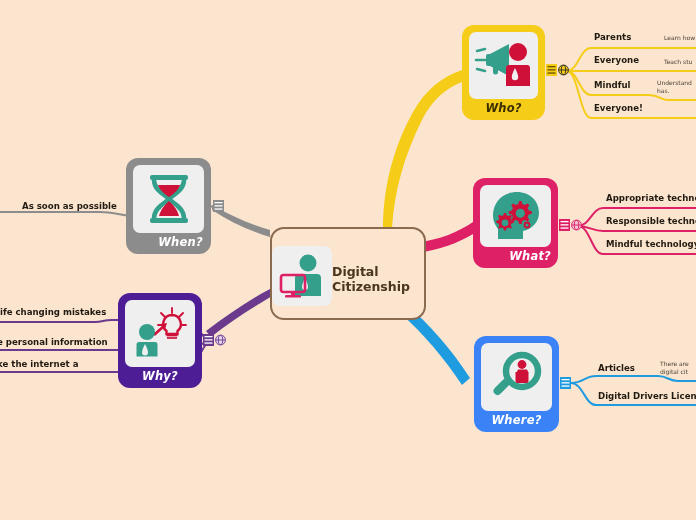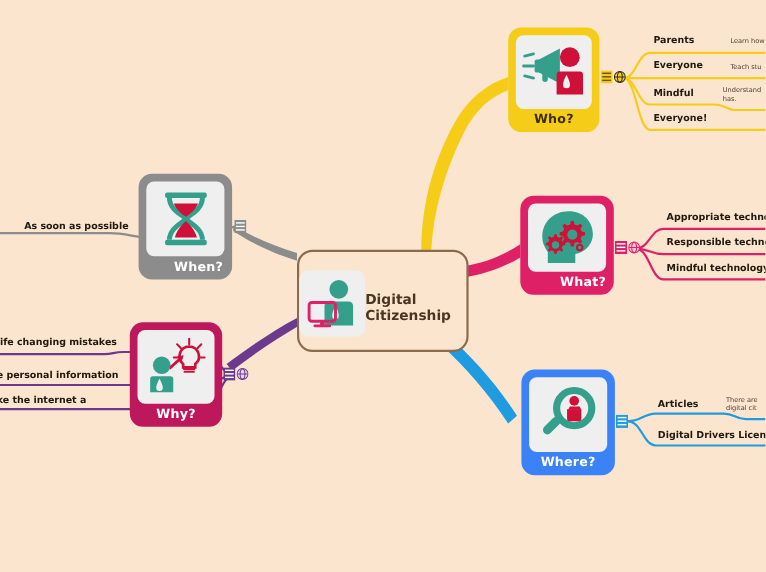--- a/index.html
+++ b/index.html
@@ -19,20 +19,21 @@
     padding:7px 7px 2px 7px;
   }
   .node .imgbox{
     background:#EFEFEF;border-radius:7px;
     width:100%;flex:1;display:flex;align-items:center;justify-content:center;
   }
   .node .caption{
     font-size:11.5px;font-weight:bold;
     padding:4px 0 4px 0;line-height:1;
     letter-spacing:.2px;
+    font-style:italic;
   }
 
   
   #central{
     position:absolute;left:270px;top:227px;width:156px;height:93px;
     background:#FCE5CF;border:2px solid #8A6B4F;border-radius:14px;
     box-sizing:border-box;display:flex;flex-direction:row;
     align-items:center;padding-top:5px;
   }
   #central .imgbox{
@@ -45,21 +46,21 @@
 
   
   #node-who  {left:462px;top:25px;width:83px;height:95px;background:#F5CD19;}
   #node-who .caption{color:#3A2E00;}
   #node-what {left:473px;top:178px;width:85px;height:90px;background:#DE2067;align-items:flex-end;}
   #node-what .caption{color:#FFFFFF;}
   #node-where{left:474px;top:336px;width:85px;height:96px;background:#3b82f6;}
   #node-where .caption{color:#FFFFFF;}
   #node-when {left:126px;top:158px;width:85px;height:96px;background:#8C8C8C;}
   #node-when .caption{color:#FFFFFF;margin-left:24px;}
-  #node-why  {left:118px;top:293px;width:84px;height:95px;background:#be185d;}
+  #node-why  {left:118px;top:293px;width:84px;height:95px;background:#4c1d95;}
   #node-why .caption{color:#FFFFFF;}
 
   
   .badges{position:absolute;display:flex;align-items:center;gap:1px;}
   .badge{width:11px;height:12px;display:block;}
 
   
   .sub{
     position:absolute;font-size:8.6px;font-weight:bold;color:#211A11;
     white-space:nowrap;line-height:1.15;

